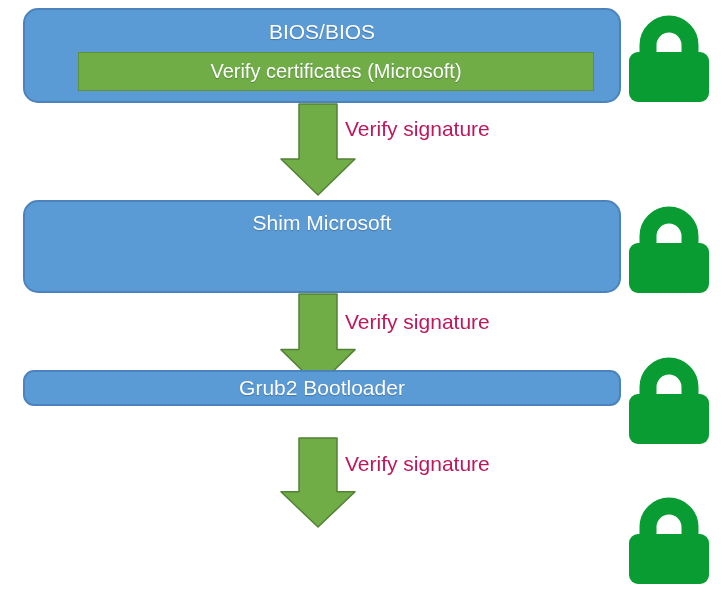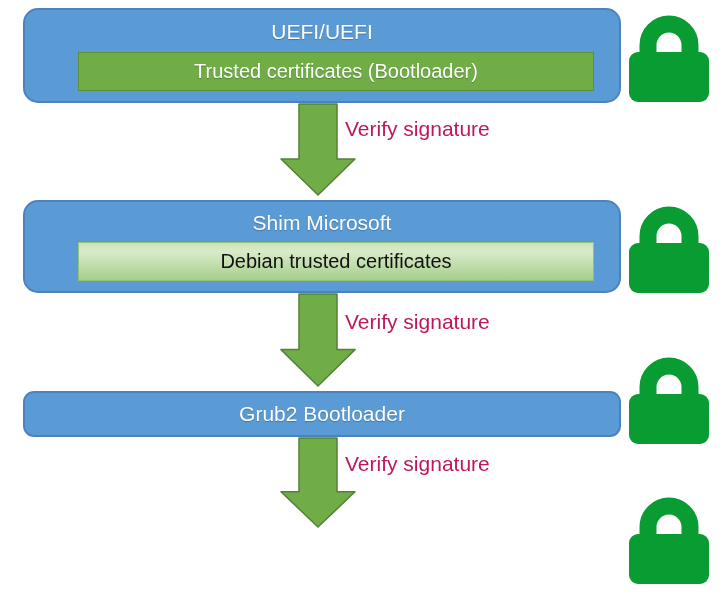--- a/index.html
+++ b/index.html
@@ -26,21 +26,21 @@
     display: flex;
     align-items: center;
     justify-content: center;
     color: #ffffff;
     font-size: 21px;
     text-shadow: 0 1px 1px rgba(0,0,0,0.25);
     white-space: nowrap;
   }
   #stage-uefi   { top: 8px;   height: 95px; }
   #stage-shim   { top: 200px; height: 93px; }
-  #stage-grub   { top: 391px; height: 46px; }
+  #stage-grub   { top: 370px; height: 36px; }
   #stage-kernel { top: 531px; height: 47px; }
   #stage-uefi .stage-title { height: 44px; }
   #stage-shim .stage-title { height: 42px; }
   #stage-grub .stage-title, #stage-kernel .stage-title { height: 100%; }
   .cert {
     position: absolute;
     left: 78px;
     width: 516px;
     box-sizing: border-box;
     display: flex;
@@ -92,38 +92,35 @@
   #lock-3 { top: 350px; }
   #lock-4 { top: 490px; }
   .lock svg { width: 100%; height: 100%; display: block; }
 </style>
 </head>
 <body>
 
 <div class="canvas">
 
   <div class="stage tall" id="stage-uefi">
-    <div class="stage-title">UEFI/UEFI</div>
+    <div class="stage-title">BIOS/BIOS</div>
   </div>
   <div class="cert" id="cert-uefi">
-    <span>Trusted certificates (Bootloader)</span>
+    <span>Verify certificates (Microsoft)</span>
   </div>
 
   <div class="arrow" id="arrow-1">
     <svg viewBox="0 0 78 94" preserveAspectRatio="none">
       <polygon points="20,1 58,1 58,56 76,56 39,92 2,56 20,56" fill="#70ad47" stroke="#538135" stroke-width="1.5" stroke-linejoin="round"></polygon>
     </svg>
   </div>
   <div class="verify-label" id="label-1">Verify signature</div>
 
   <div class="stage tall" id="stage-shim">
     <div class="stage-title">Shim Microsoft</div>
-  </div>
-  <div class="cert" id="cert-shim">
-    <span>Debian trusted certificates</span>
   </div>
 
   <div class="arrow" id="arrow-2">
     <svg viewBox="0 0 78 94" preserveAspectRatio="none">
       <polygon points="20,1 58,1 58,56 76,56 39,92 2,56 20,56" fill="#70ad47" stroke="#538135" stroke-width="1.5" stroke-linejoin="round"></polygon>
     </svg>
   </div>
   <div class="verify-label" id="label-2">Verify signature</div>
 
   <div class="stage short" id="stage-grub">

